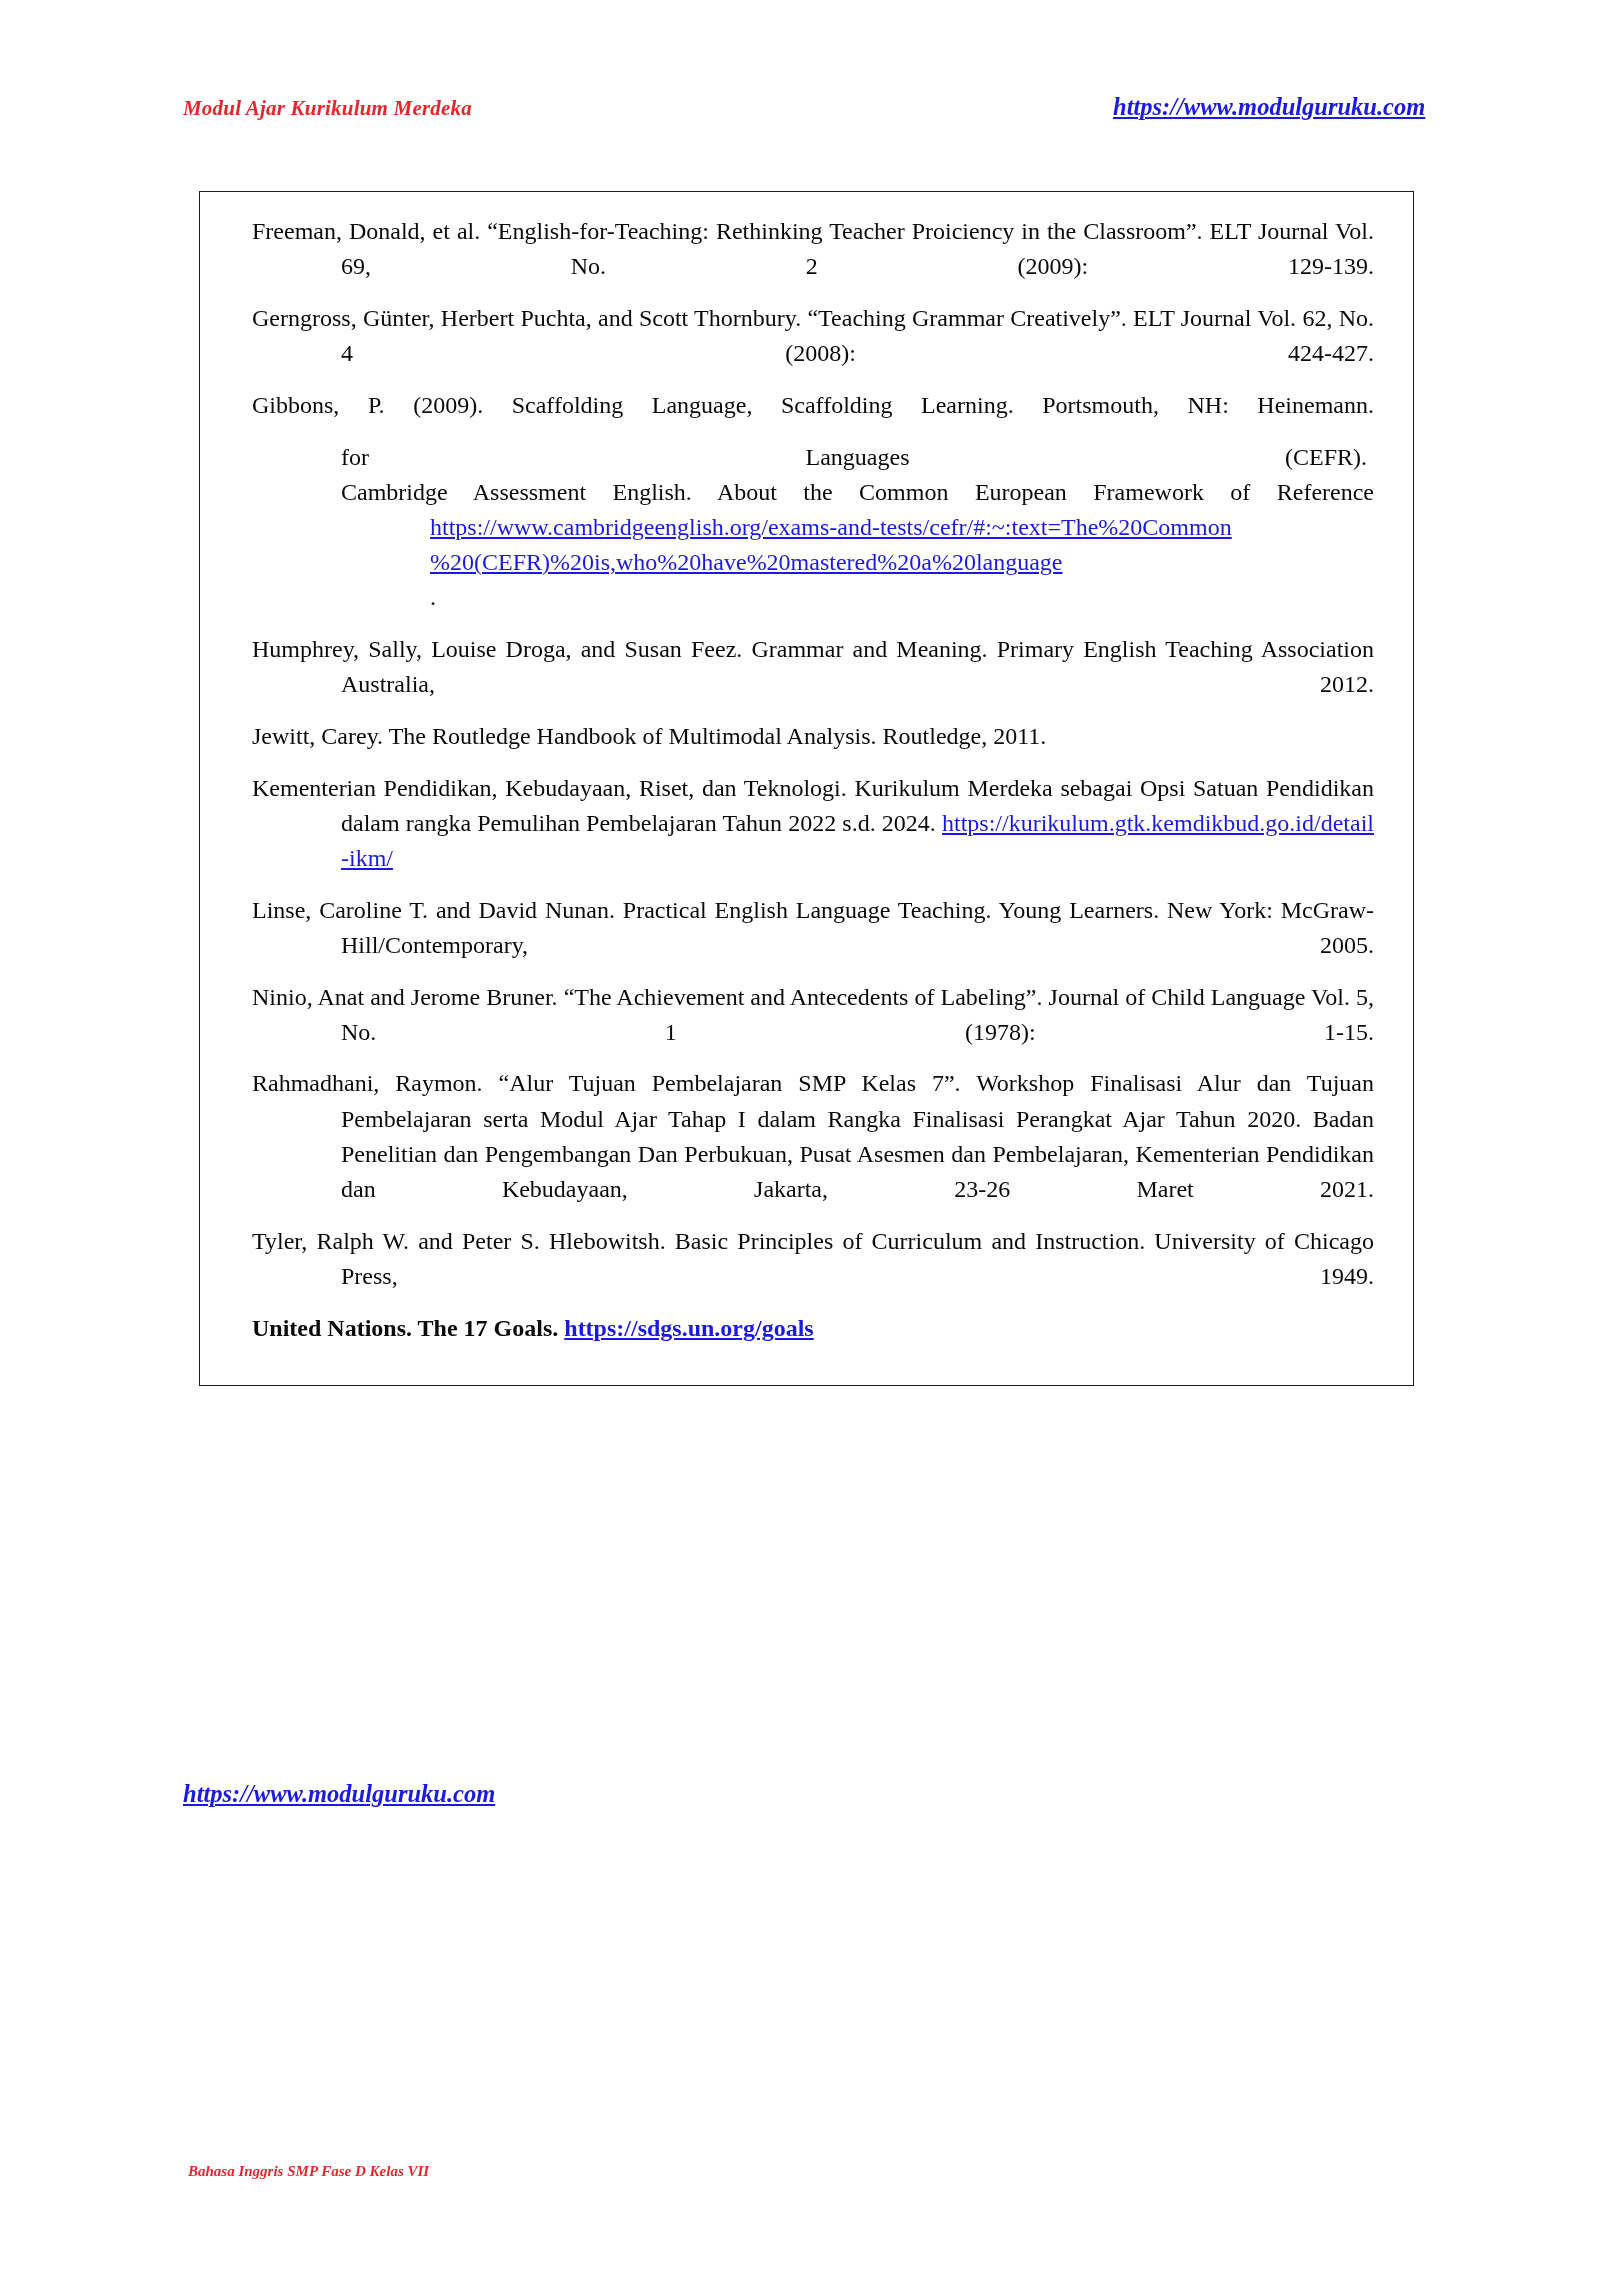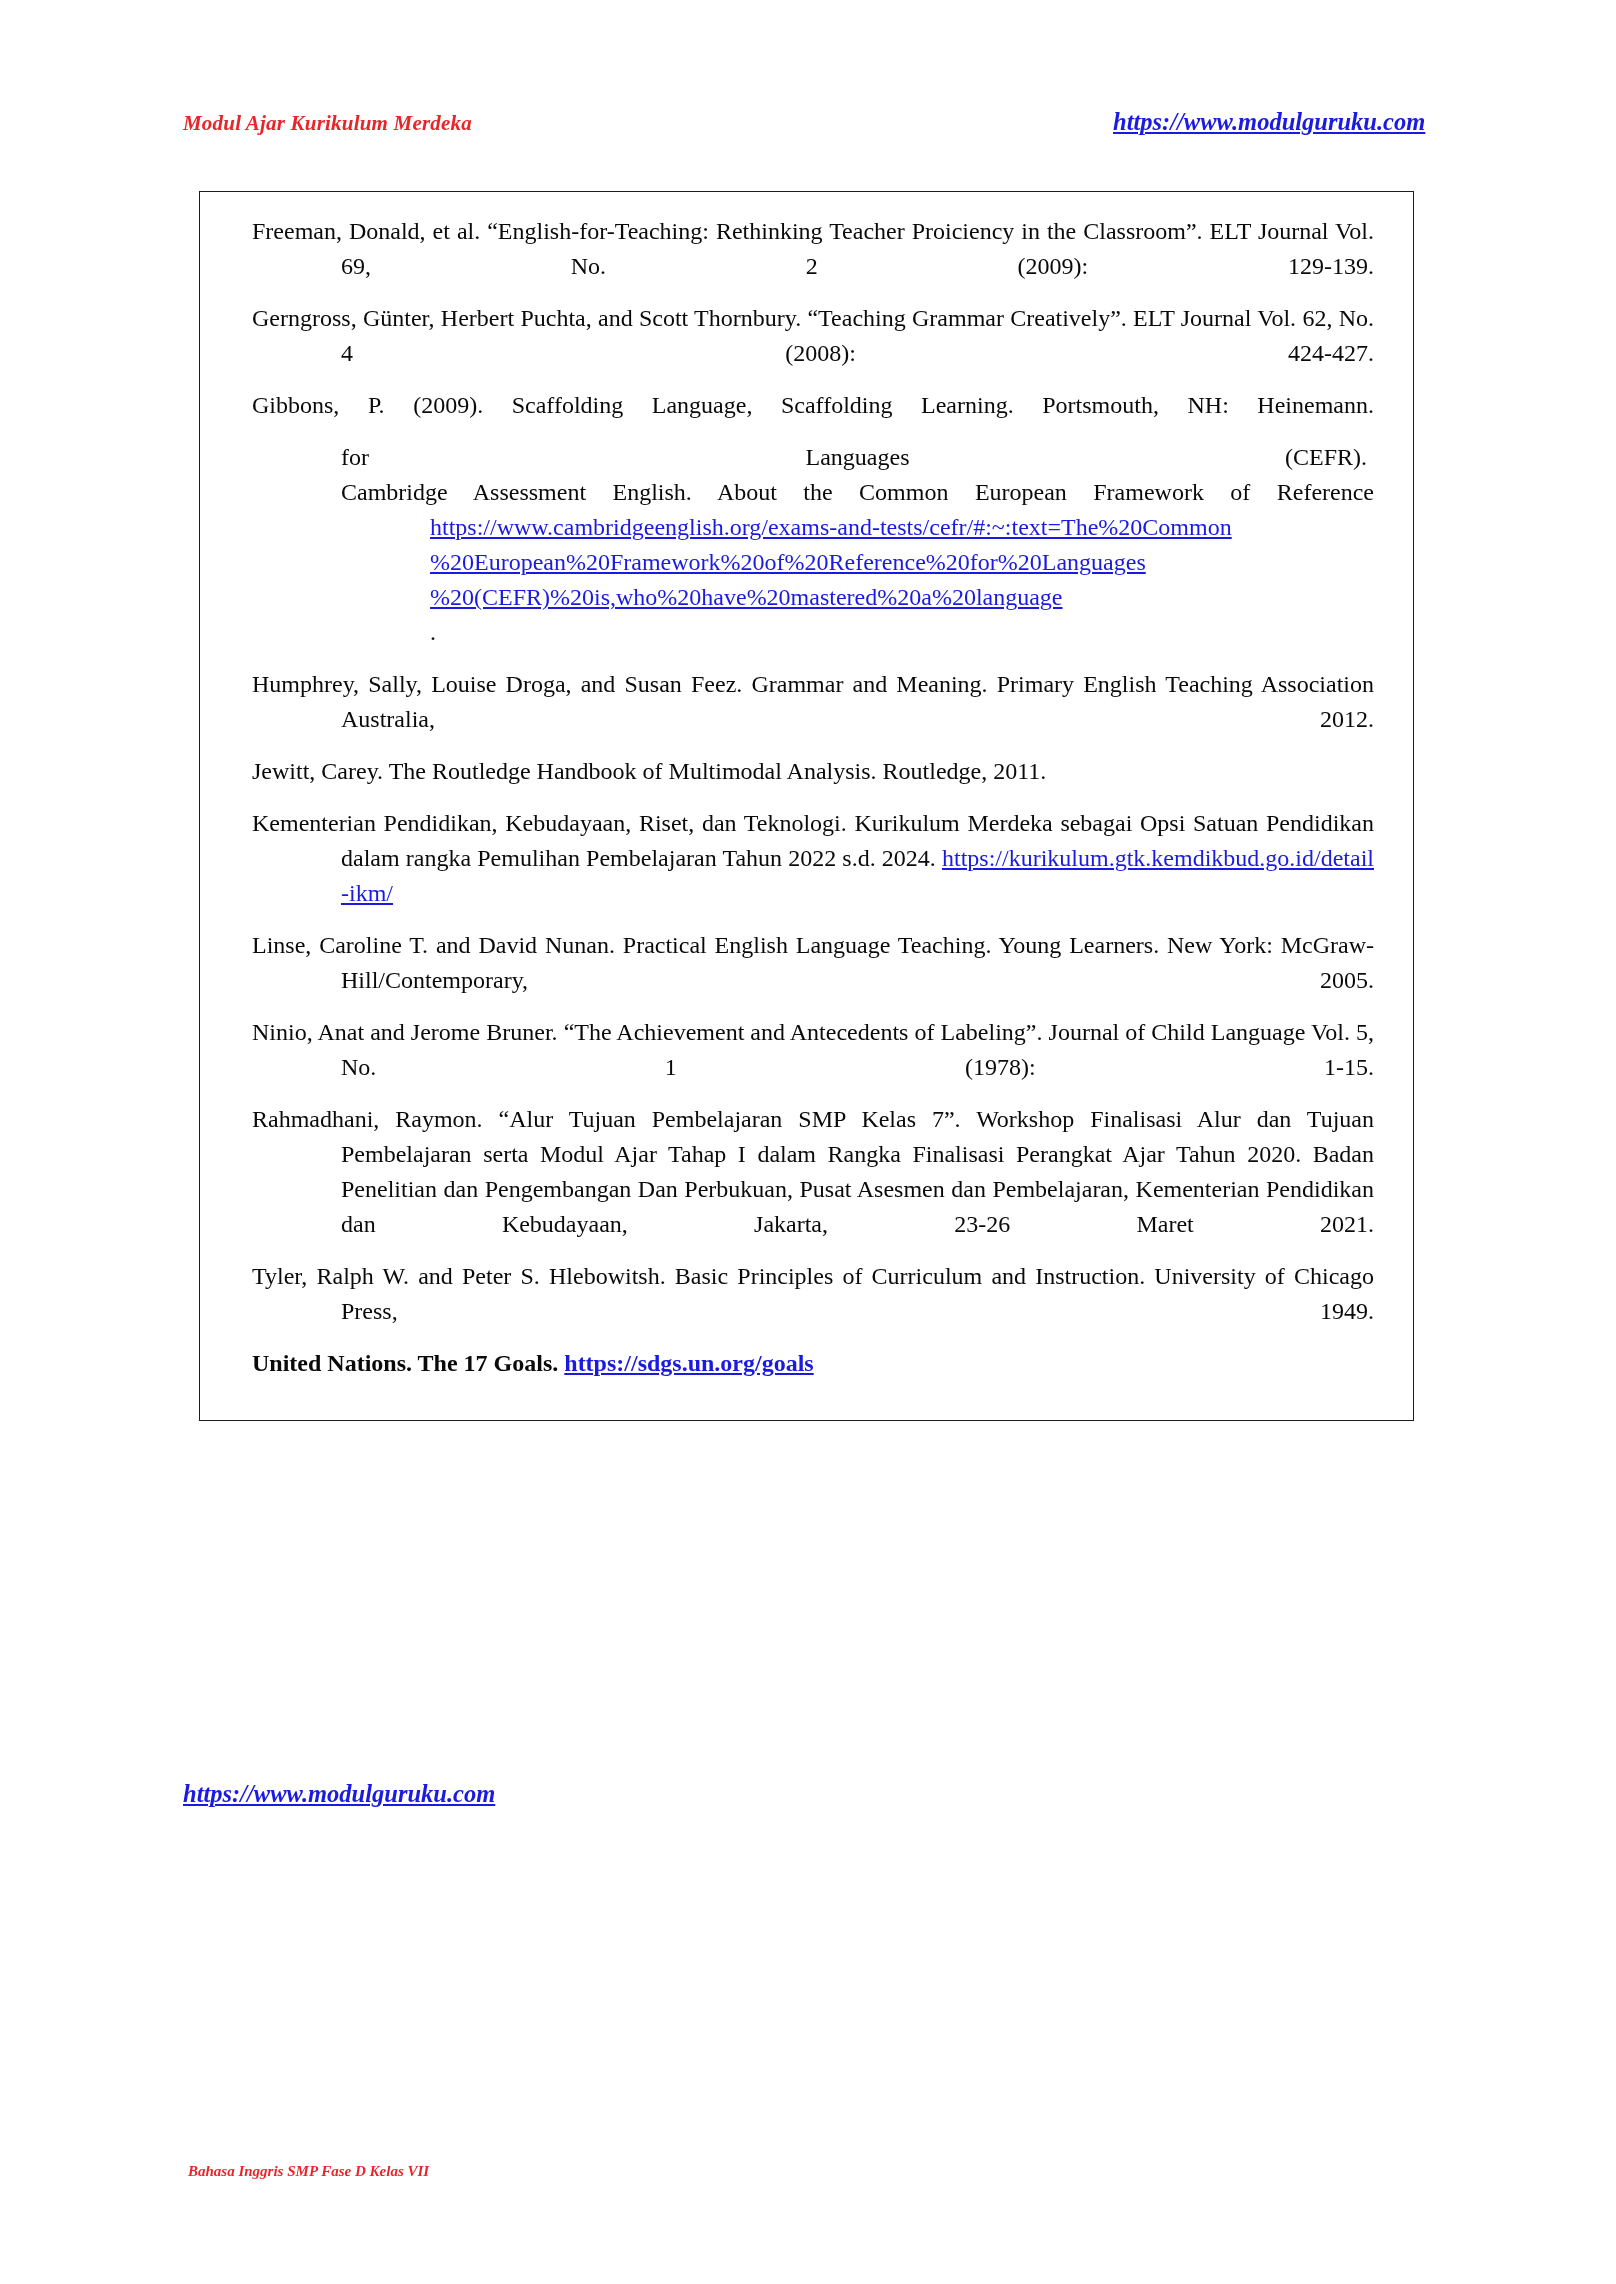--- a/index.html
+++ b/index.html
@@ -12,21 +12,21 @@
     height: 2284px;
     position: relative;
     font-family: "Liberation Serif", "DejaVu Serif", serif;
     overflow: hidden;
   }
 
   
   .page-header {
     position: absolute;
     left: 183px;
-    top: 108px;
+    top: 93px;
     width: 1247px;
     display: flex;
     align-items: baseline;
     justify-content: space-between;
   }
   .hdr-left {
     font-family: "Liberation Serif", "DejaVu Serif", serif;
     font-weight: bold;
     font-style: italic;
     font-size: 21px;
@@ -141,21 +141,20 @@
 
   <p class="ref" style="text-align-last: justify;">
     <span style="display:flex; justify-content:space-between; margin-left:89px;">
       <span>for</span>
       <span>Languages</span>
       <span>(CEFR).</span>
     </span>
     <span>Cambridge Assessment English. About the Common European Framework of Reference</span>
     <span class="url-block" style="margin-left:89px;">
       <span class="link">https://www.cambridgeenglish.org/exams-and-tests/cefr/#:~:text=The%20Common</span>
-      <span class="link">%20European%20Framework%20of%20Reference%20for%20Languages</span>
       <span style="display:inline;">
         <span class="link">%20(CEFR)%20is,who%20have%20mastered%20a%20language</span><span class="nolink-tail">.</span>
       </span>
     </span>
   </p>
 
   <p class="ref force-just">Humphrey, Sally, Louise Droga, and Susan Feez. Grammar and Meaning. Primary English Teaching Association Australia, 2012.</p>
 
   <p class="ref flush">Jewitt, Carey. The Routledge Handbook of Multimodal Analysis. Routledge, 2011.</p>
 

